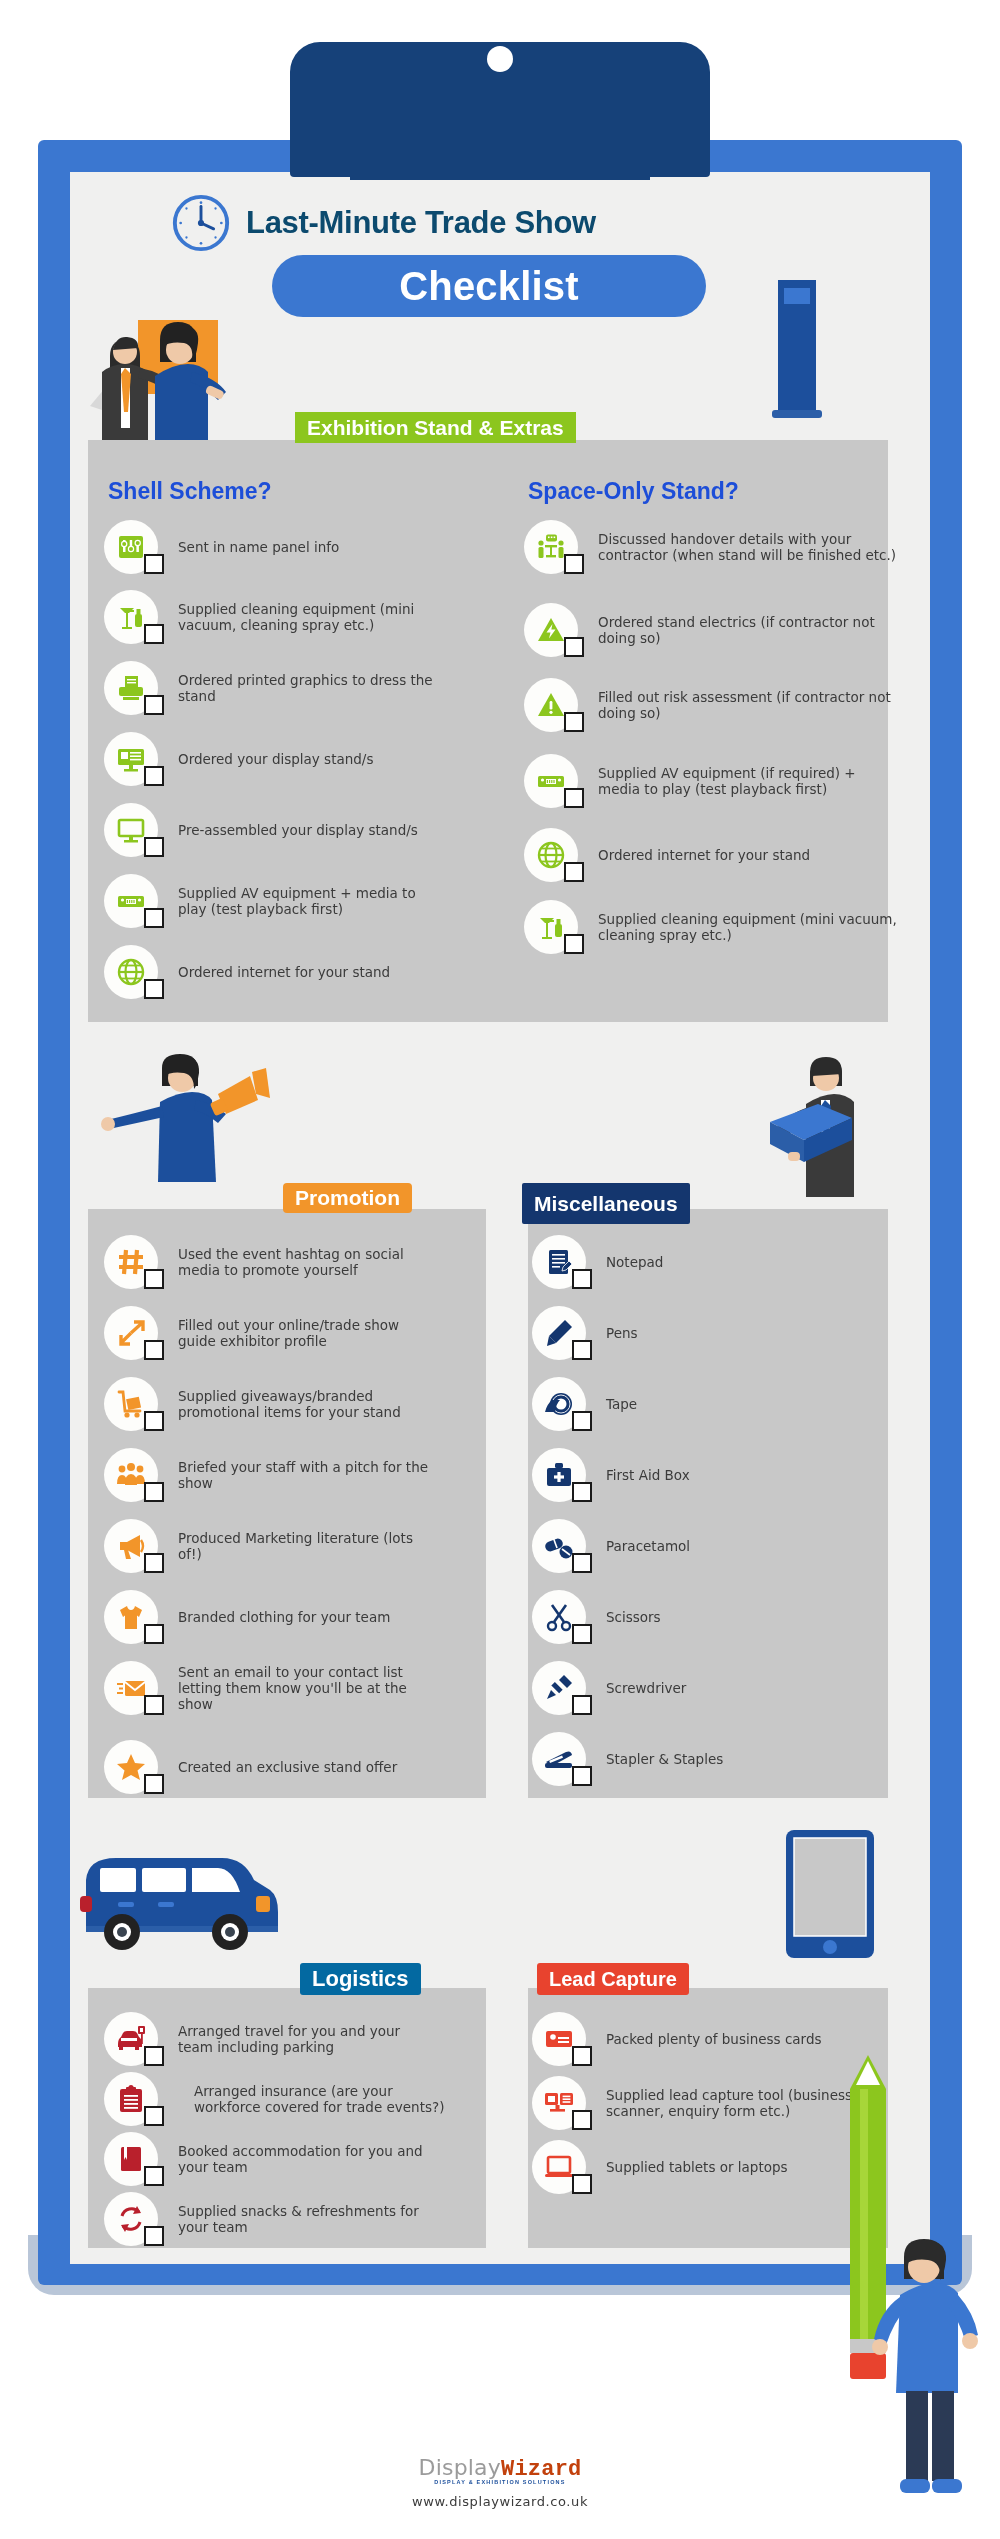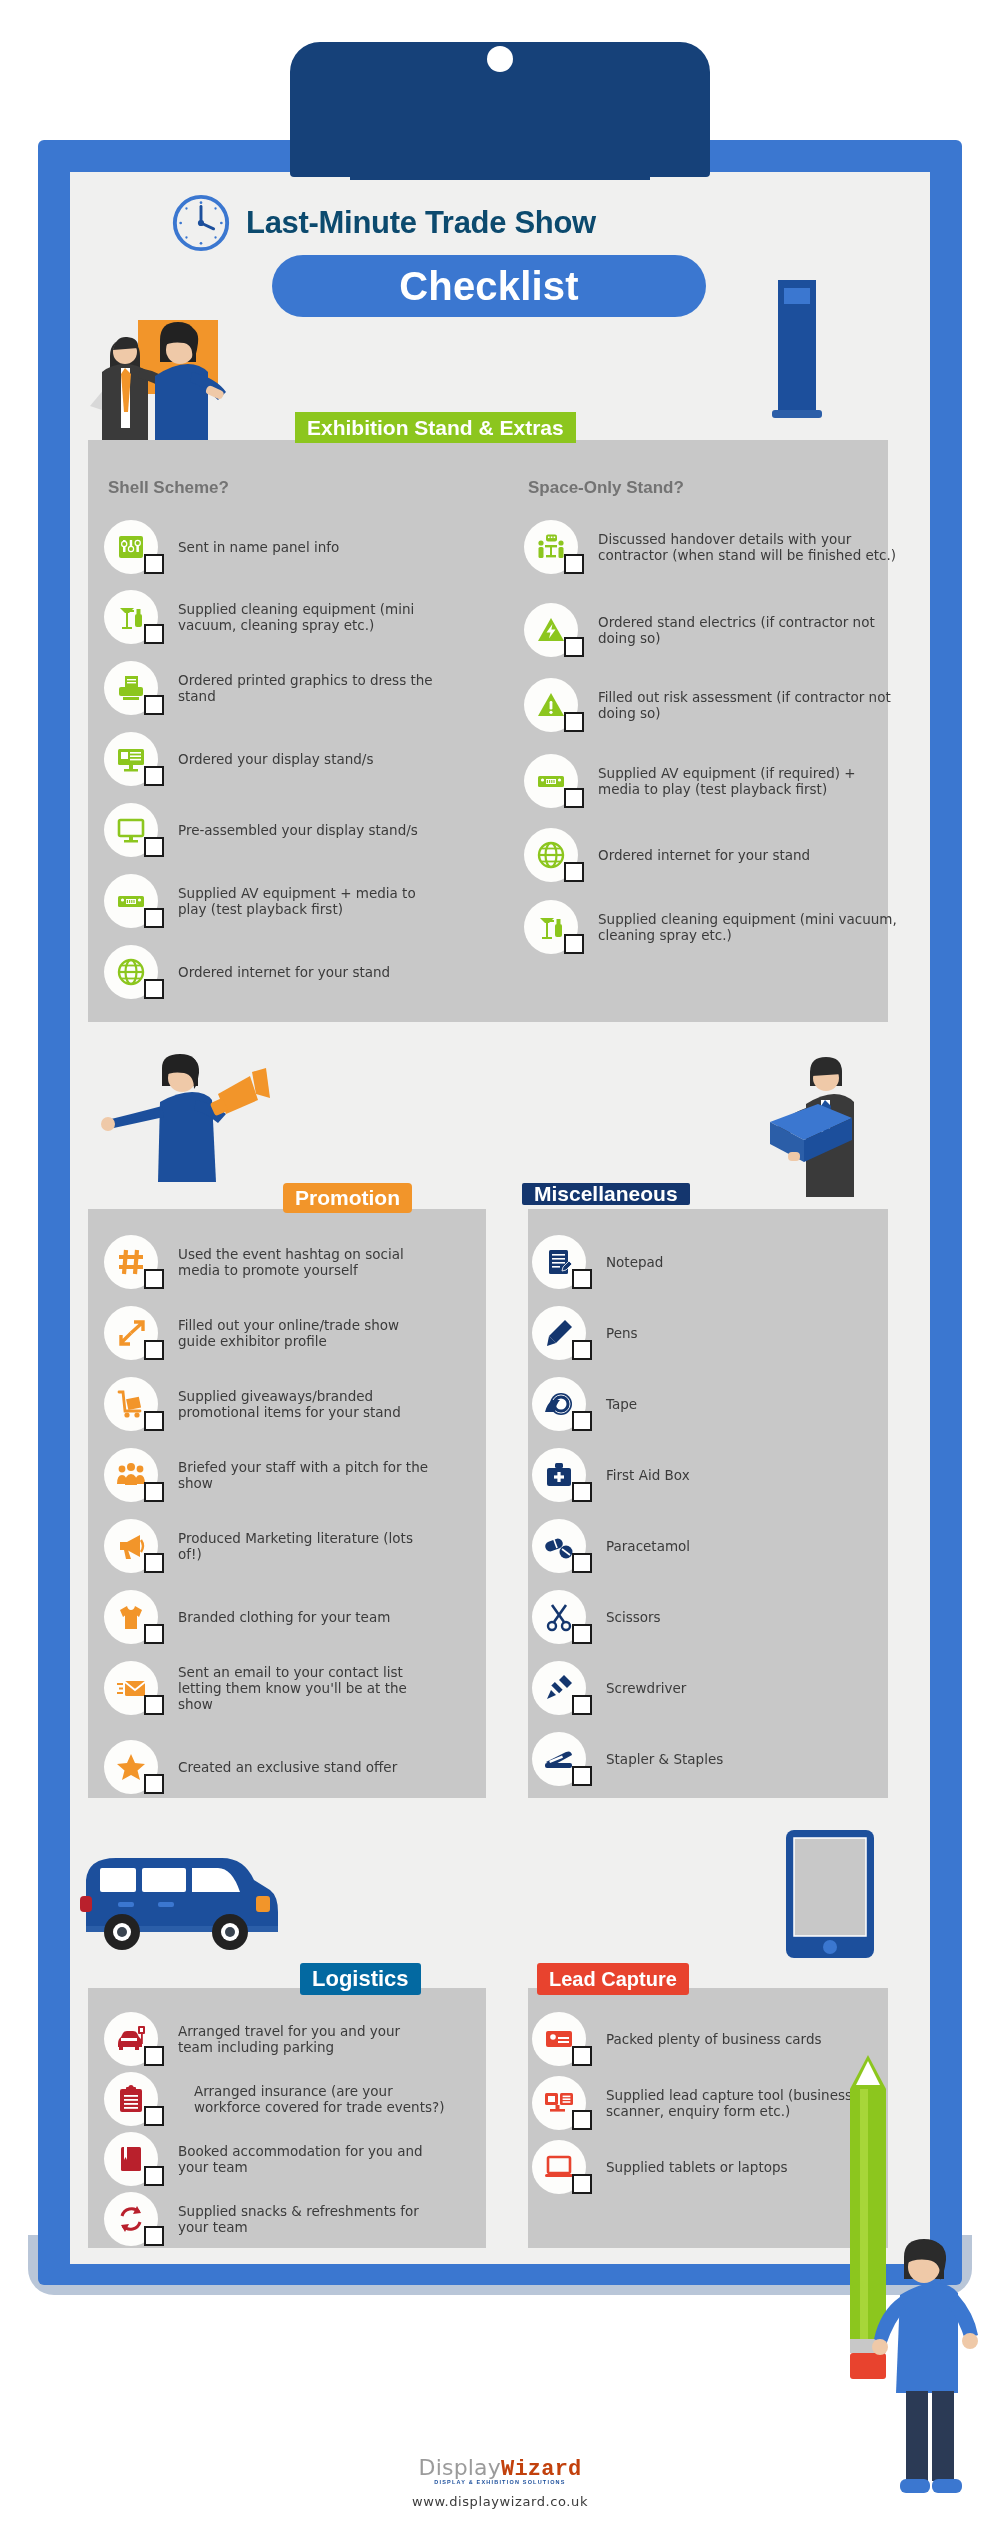--- a/index.html
+++ b/index.html
@@ -58,34 +58,34 @@
 
   
   .tab {
     position: absolute;
     display: flex; align-items: center; justify-content: center;
     color: #fff; font-weight: bold; white-space: nowrap;
     padding: 0 12px;
   }
   #tab-exhibition { left: 295px; top: 412px; height: 31px; font-size: 21px; background: #8cc61e; }
   #tab-promotion  { left: 283px; top: 1183px; height: 30px; font-size: 21px; background: #f2952a; border-radius: 4px; }
-  #tab-misc       { left: 522px; top: 1183px; height: 22px; font-size: 21px; background: #14366e; border-radius: 2px; }
+  #tab-misc       { left: 522px; top: 1183px; height: 41px; font-size: 21px; background: #14366e; border-radius: 2px; }
   #tab-logistics  { left: 300px; top: 1963px; height: 32px; font-size: 22px; background: #0369a1; border-radius: 3px; }
   #tab-lead       { left: 537px; top: 1963px; height: 32px; font-size: 20px; background: #e8432e; border-radius: 3px; }
 
   
   .panel { position: absolute; background: #c8c8c8; }
   #panel-exhibition { left: 88px; top: 440px; width: 800px; height: 582px; }
   #panel-promotion  { left: 88px; top: 1209px; width: 398px; height: 589px; }
   #panel-misc       { left: 528px; top: 1209px; width: 360px; height: 589px; }
   #panel-logistics  { left: 88px; top: 1988px; width: 398px; height: 260px; }
   #panel-lead       { left: 528px; top: 1988px; width: 360px; height: 260px; }
 
   .col-head {
-    position: absolute; font-size: 17px; font-weight: bold; color: #737373;
+    position: absolute; font-size: 23px; font-weight: bold; color: #1d4ed8;
   }
 
   
   .item { position: absolute; display: flex; }
   .bubble {
     position: relative; width: 54px; height: 54px; flex: 0 0 54px;
     background: #fdfdfb; border-radius: 50%;
     display: flex; align-items: center; justify-content: center;
   }
   .bubble svg { width: 30px; height: 30px; display: block; }

